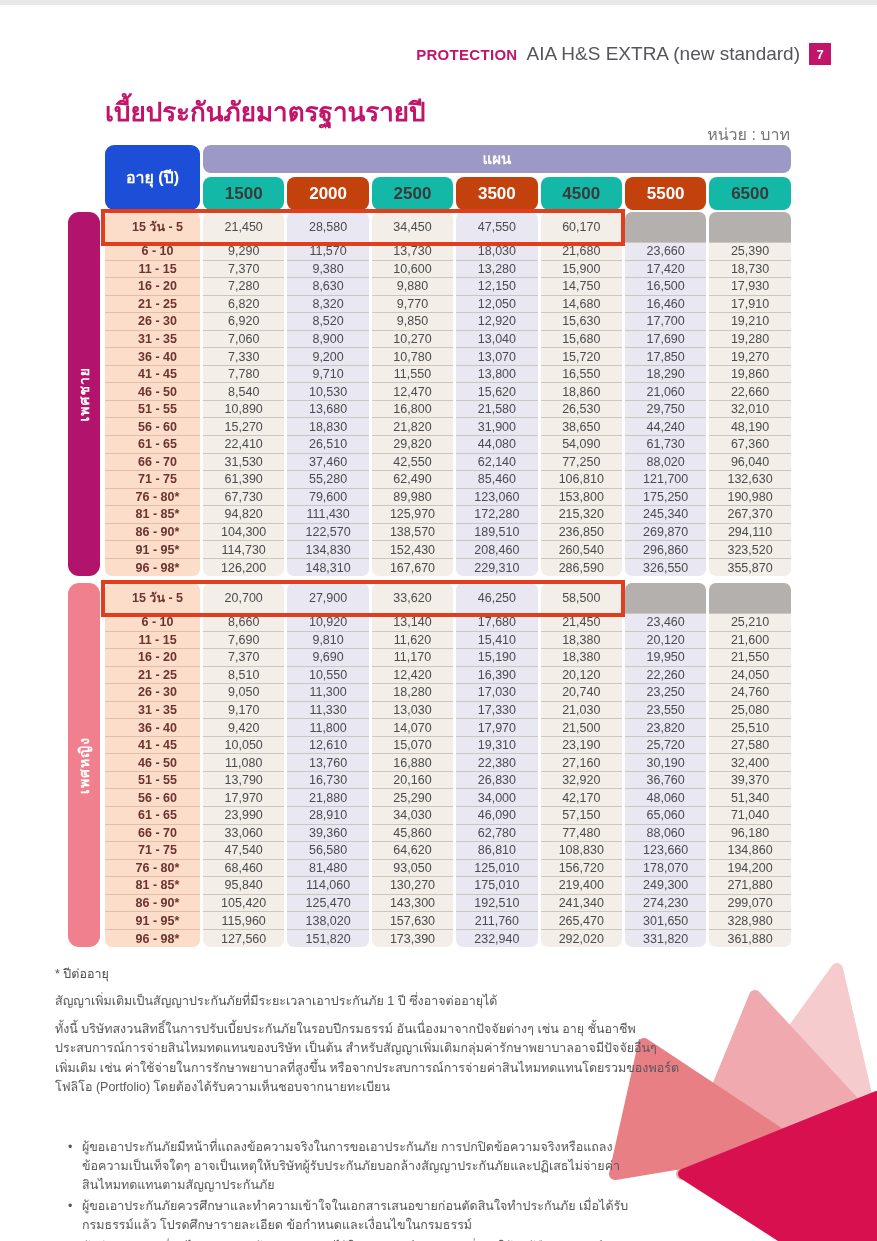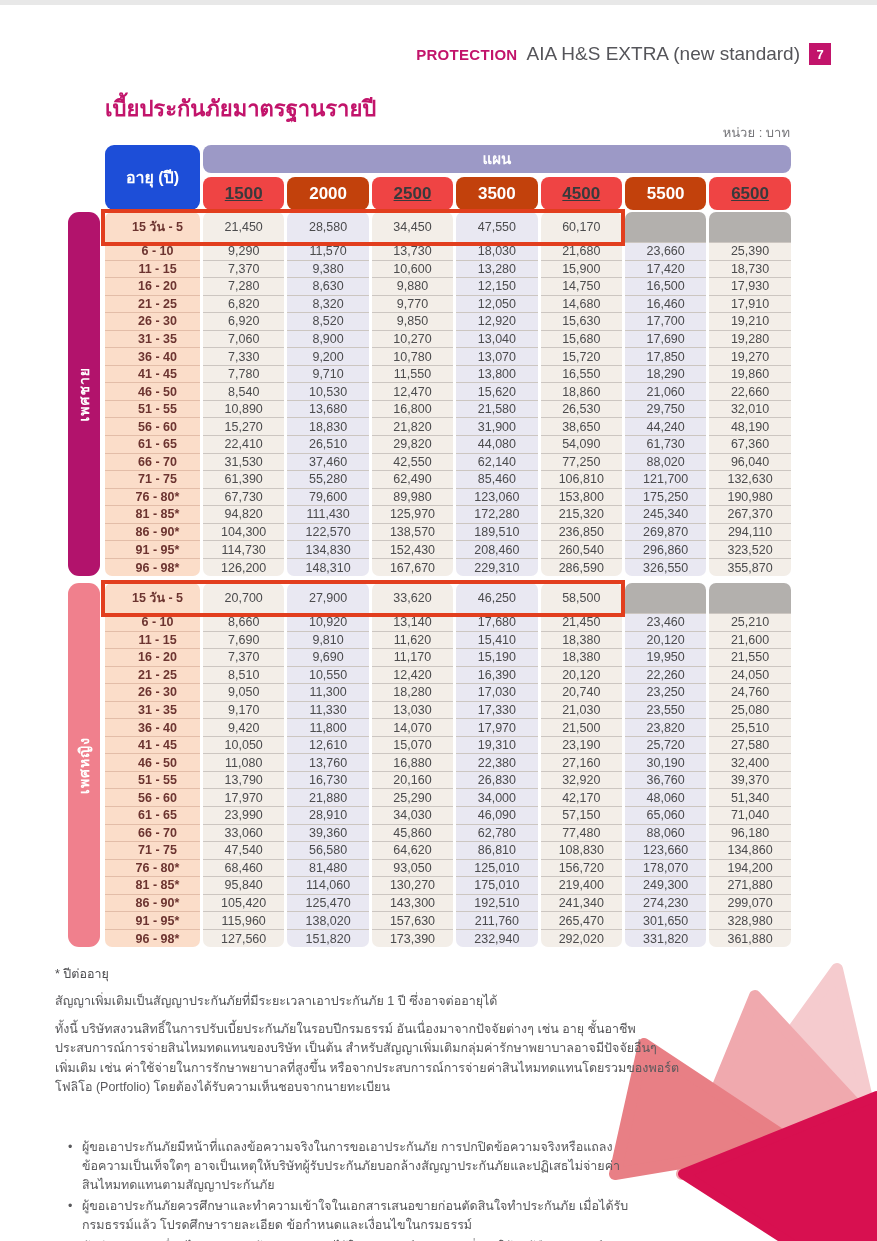--- a/index.html
+++ b/index.html
@@ -9,33 +9,33 @@
     font-family:"Liberation Sans","DejaVu Sans",sans-serif; overflow:hidden;
     margin:5px auto;
   }
   
   .top-header { position:absolute; top:38px; right:46px; display:flex; align-items:center; gap:9px; }
   .cat { color:#c2146b; font-weight:bold; font-size:15px; letter-spacing:.3px; }
   .prod { color:#55555a; font-size:19px; }
   .pagenum { width:22px; height:22px; background:#c2146b; color:#fff; font-size:13px; font-weight:bold;
              display:flex; align-items:center; justify-content:center; }
   
-  .title { position:absolute; left:105px; top:86px; color:#c2146b; font-size:22px; font-weight:bold; }
-  .unit { position:absolute; right:87px; top:117px; color:#76767a; font-size:13px; }
+  .title { position:absolute; left:105px; top:86px; color:#c2146b; font-size:26px; font-weight:bold; }
+  .unit { position:absolute; right:87px; top:117px; color:#76767a; font-size:16px; }
   
   .header-grid { position:absolute; left:105px; top:140px; display:grid;
     grid-template-columns:95px repeat(7,81.4px); column-gap:3px;
     grid-template-rows:28px 33px; row-gap:4px; }
   .age-head { grid-row:1/3; grid-column:1; background:#1d4ed8; border-radius:9px; color:#fff;
     display:flex; align-items:center; justify-content:center; font-weight:bold; font-size:16px; }
   .plan-band { grid-column:2/9; grid-row:1; background:#9c99c6; border-radius:8px; color:#fff;
     display:flex; align-items:center; justify-content:center; font-weight:bold; font-size:15px; }
   .chip { border-radius:8px; display:flex; align-items:center; justify-content:center;
     font-weight:bold; font-size:17px; }
-  .chip-gray { background:#ef4444; color:#3a3a3c;text-decoration:underline; }
+  .chip-gray { background:#14b8a6; color:#3a3a3c; }
   .chip-purple { background:#c2410c; color:#ffffff; }
   
   .section { position:absolute; display:flex; }
   .section-male { left:68px; top:207px; }
   .section-female { left:68px; top:578px; }
   .gender-bar { width:32px; border-radius:11px; margin-right:5px; color:#fff;
     display:flex; align-items:center; justify-content:center; }
   .gender-bar span { writing-mode:vertical-rl; transform:rotate(180deg);
     font-weight:bold; font-size:14px; letter-spacing:1px; }
   .rows-grid { position:relative; display:grid;

